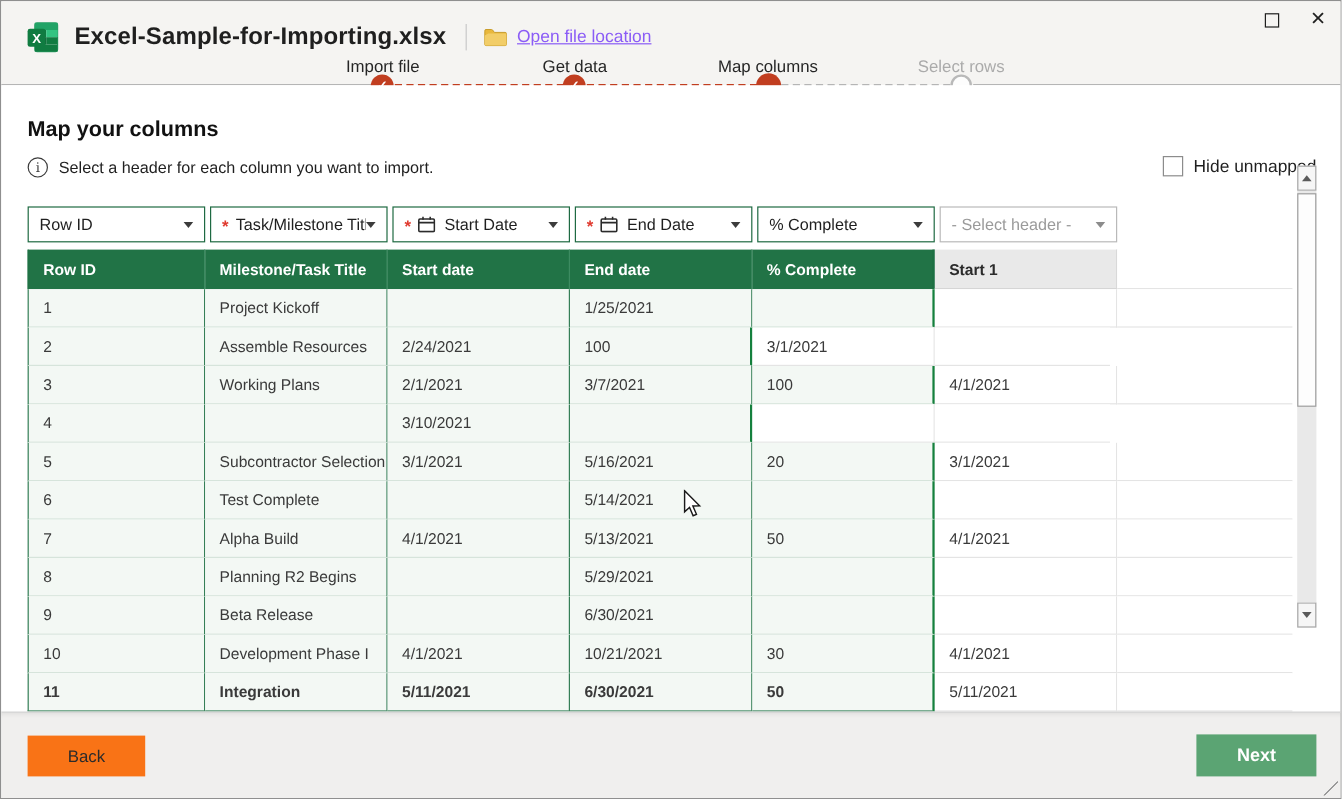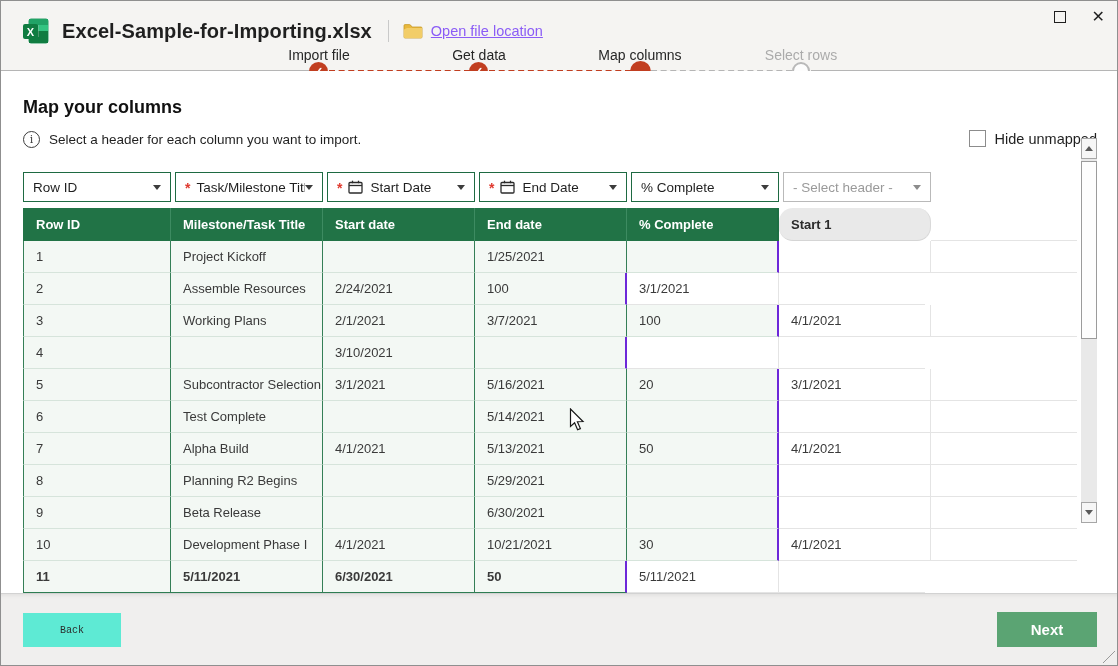--- a/index.html
+++ b/index.html
@@ -52,46 +52,46 @@
   .cal { width:15px; height:14px; margin-right:7px; flex:none; }
   .caret { margin-left:auto; width:0; height:0; border-left:4.5px solid transparent;
     border-right:4.5px solid transparent; border-top:5.5px solid #3c3c3c; }
   .dd.unmapped .caret { border-top-color:#8c8c8c; }
   
   .table { position:absolute; left:22px; top:137px; }
   .thead, .trow { display:flex; }
   .hcell { height:33px; display:flex; align-items:center; padding-left:12px; font-size:13px; font-weight:700; }
   .hcell.mapped { background:#217346; color:#fff; border-right:1px solid #3d8b61; }
   .hcell.mapped.last-mapped { border-right:2px solid #1d6f43; }
-  .hcell.unmapped { background:#e9e9e9; color:#2b2b2b; border-right:1px solid #d9d9d9; border-bottom:1px solid #d5d5d5;border-radius:14px; }
+  .hcell.unmapped { background:#e9e9e9; color:#2b2b2b; border-right:1px solid #d9d9d9; border-bottom:1px solid #d5d5d5; }
   .hcell.empty { background:#fff; border-bottom:1px solid #e4e4e4; }
   .tcell { height:32px; display:flex; align-items:center; padding-left:12px; font-size:13px; color:#3a3a3a; white-space:nowrap; }
   .tcell.mapped { background:#f3f8f4; border-right:1px solid #357f57; border-bottom:1px solid #d6e4db; }
   .tcell.mapped.first-col { border-left:1px solid #357f57; }
   .hcell.mapped.first-col { border-left:1px solid #217346; }
-  .tcell.mapped.last-mapped { border-right:2px solid #6d28d9; }
+  .tcell.mapped.last-mapped { border-right:2px solid #15803d; }
   .tcell.unmapped { background:#fff; border-right:1px solid #e4e4e4; border-bottom:1px solid #e4e4e4; }
   .tcell.empty { background:#fff; border-bottom:1px solid #e4e4e4; }
   .trow:last-child .tcell.mapped { border-bottom:1px solid #2e7d52;font-weight:bold; }
   .col0 { width:148px; } .col1 { width:152px; } .col2 { width:152px; } .col3 { width:152px; }
   .col4 { width:152px; } .col5 { width:152px; } .col6 { width:146px; }
   
   .scrollbar { position:absolute; left:1080px; top:137px; width:16px; height:385px;
     display:flex; flex-direction:column; }
   .sb-arrow { height:21px; background:#f6f6f6; border:1px solid #a6a6a6; display:flex;
     align-items:center; justify-content:center; cursor:pointer; }
   .sb-tri-up { width:0; height:0; border-left:4px solid transparent; border-right:4px solid transparent; border-bottom:5px solid #5a5a5a; }
   .sb-tri-down { width:0; height:0; border-left:4px solid transparent; border-right:4px solid transparent; border-top:5px solid #5a5a5a; }
   .sb-track { flex:1; background:#e9e9e9; position:relative; }
   .sb-thumb { position:absolute; left:0; top:2px; width:16px; height:178px; background:#fdfdfd; border:1px solid #9b9b9b; cursor:pointer; }
   
   .footer { position:absolute; left:0; top:592px; width:1118px; height:74px; background:#f0efee;
     border-top:1px solid #d2d2d2; box-shadow:inset 0 4px 4px -3px rgba(0,0,0,0.08); }
-  .btn-back { position:absolute; left:22px; top:19px; width:98px; height:34px; background:#5eead4;
-    border:none; font-family:Liberation Mono, monospace; font-size:10px; color:#2b2b2b; cursor:pointer; }
+  .btn-back { position:absolute; left:22px; top:19px; width:98px; height:34px; background:#f97316;
+    border:none; font-family:Liberation Sans, sans-serif; font-size:14px; color:#2b2b2b; cursor:pointer; }
   .btn-next { position:absolute; left:996px; top:18px; width:100px; height:35px; background:#5ba473;
     border:none; font-family:"Liberation Sans", sans-serif; font-size:15px; font-weight:700; color:#fff; cursor:pointer; }
   .resize-grip { position:absolute; right:4px; bottom:4px; width:12px; height:12px;
     background:
       linear-gradient(135deg, transparent 0 46%, #9a9a9a 46% 54%, transparent 54%);
   }
   .cursor { position:absolute; left:568px; top:337px; pointer-events:none; z-index:50; }
 </style>
 </head>
 <body>
@@ -289,20 +289,21 @@
             <div class="tcell mapped col0 first-col">10</div>
             <div class="tcell mapped col1">Development Phase I</div>
             <div class="tcell mapped col2">4/1/2021</div>
             <div class="tcell mapped col3">10/21/2021</div>
             <div class="tcell mapped col4 last-mapped">30</div>
             <div class="tcell unmapped col5">4/1/2021</div>
             <div class="tcell empty col6"></div>
           </div>
           <div class="trow">
             <div class="tcell mapped col0 first-col">11</div>
+            <div class="tcell mapped col1">Integration</div>
             <div class="tcell mapped col2">5/11/2021</div>
             <div class="tcell mapped col3">6/30/2021</div>
             <div class="tcell mapped col4 last-mapped">50</div>
             <div class="tcell unmapped col5">5/11/2021</div>
             <div class="tcell empty col6"></div>
           </div>
         </div>
     </div>
 
     <svg class="cursor" width="18" height="24" viewBox="0 0 18 24">

